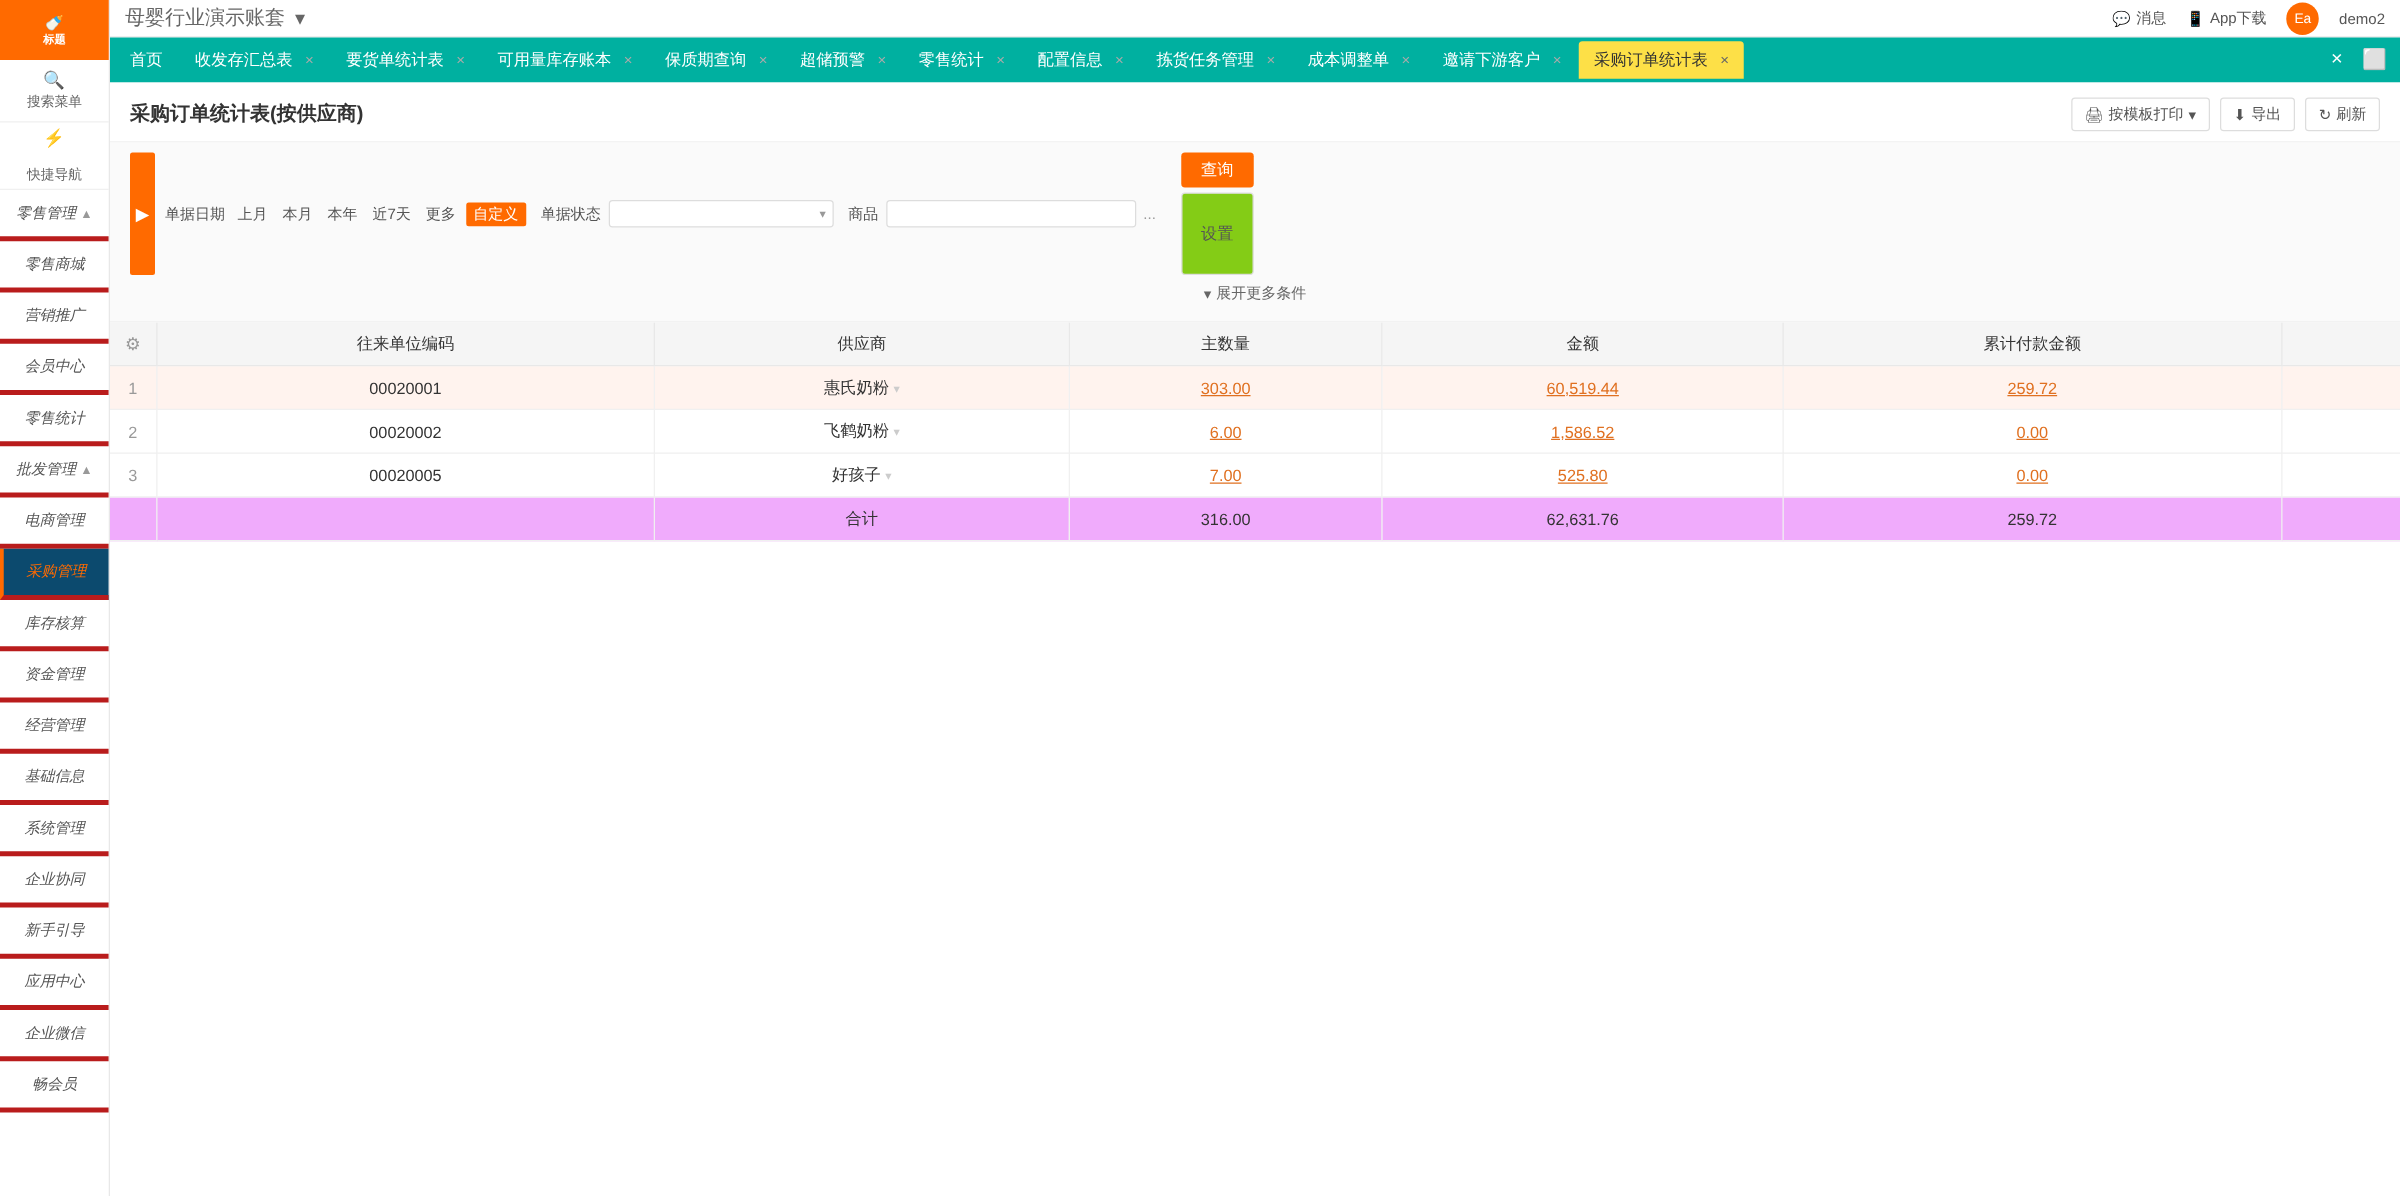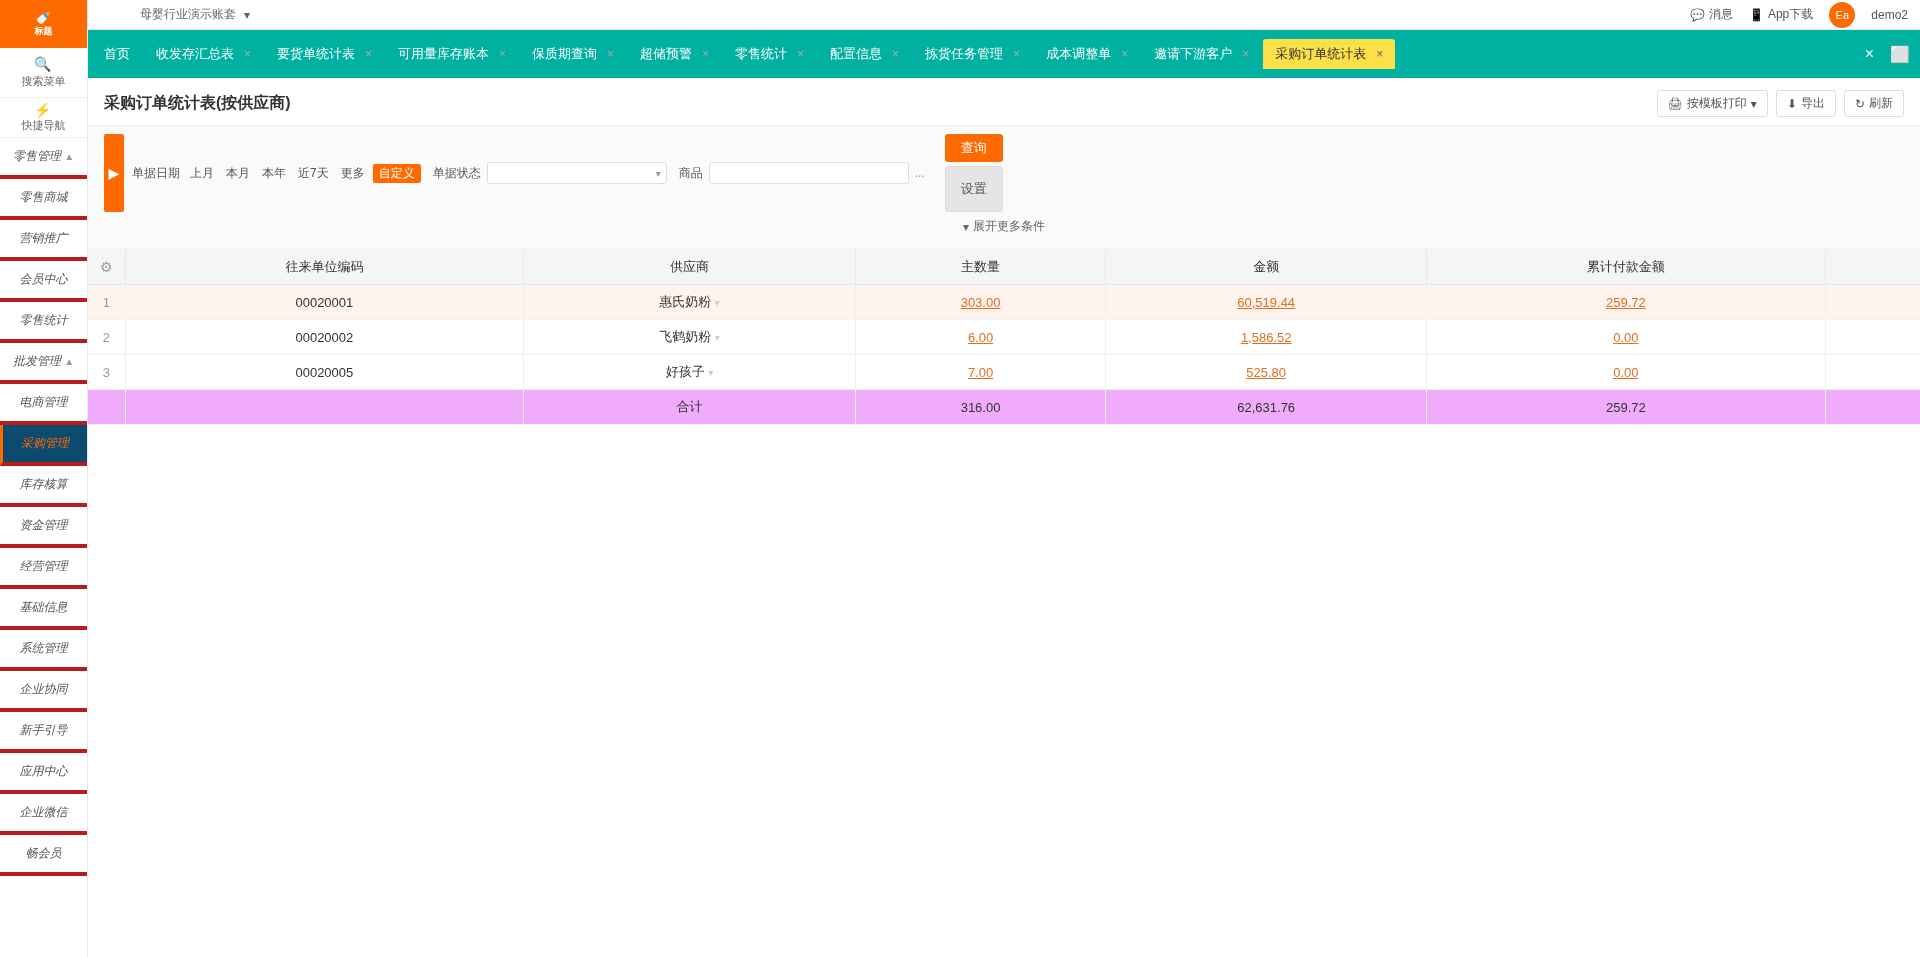--- a/index.html
+++ b/index.html
@@ -15,29 +15,29 @@
     .sidebar-menu { flex: 1; overflow-y: auto; }
     .sidebar-item { padding: 10px 4px; text-align: center; font-size: 12px; color: #555; cursor: pointer; border-bottom: 4px solid #b91c1c; font-style: italic; }
     .sidebar-item.active { color: #ff6a00; background: #0c4a6e; border-left: 3px solid #ff6a00; }
     .sidebar-item .menu-arrow { font-size: 10px; color: #999; }
 
     
     .main { flex: 1; display: flex; flex-direction: column; overflow: hidden; }
 
     
     .top-bar { height: 30px; background: #fff; border-bottom: 1px solid #e8e8e8; display: flex; align-items: center; justify-content: space-between; padding: 0 12px; flex-shrink: 0; }
-    .top-bar-left { display: flex; align-items: center; gap: 8px; color: #666; font-size: 12px; margin-left: 40px; }
+    .top-bar-left { display: flex; align-items: center; gap: 8px; color: #666; font-size: 16px; }
     .top-bar-right { display: flex; align-items: center; gap: 16px; }
     .top-bar-right .msg-btn { display: flex; align-items: center; gap: 4px; font-size: 12px; color: #555; cursor: pointer; }
     .top-bar-right .app-btn { display: flex; align-items: center; gap: 4px; font-size: 12px; color: #555; cursor: pointer; }
     .top-bar-right .user-avatar { width: 26px; height: 26px; border-radius: 50%; background: #ff6a00; display: flex; align-items: center; justify-content: center; color: #fff; font-size: 11px; }
     .top-bar-right .user-name { font-size: 12px; color: #555; }
 
     
-    .tab-bar { height: 48px; background: #00b0a0; display: flex; align-items: center; padding: 0 4px; flex-shrink: 0; overflow-x: auto; }
+    .tab-bar { height: 36px; background: #00b0a0; display: flex; align-items: center; padding: 0 4px; flex-shrink: 0; overflow-x: auto; }
     .tab-item { height: 30px; padding: 0 12px; display: flex; align-items: center; gap: 6px; font-size: 13px; color: #fff; cursor: pointer; white-space: nowrap; border-radius: 3px 3px 0 0; margin-right: 2px; }
     .tab-item.active { background: #fde047; color: #333; }
     .tab-item .tab-close { font-size: 12px; color: #aaa; cursor: pointer; margin-left: 4px; }
     .tab-item.active .tab-close { color: #666; }
 
     .tab-bar-actions { margin-left: auto; display: flex; align-items: center; gap: 4px; }
     .tab-bar-btn { color: #fff; background: none; border: none; cursor: pointer; font-size: 16px; padding: 0 6px; }
 
     
     .content { flex: 1; overflow: hidden; display: flex; flex-direction: column; background: #fff; }
@@ -60,21 +60,21 @@
     .date-custom-btn { font-size: 12px; color: #fff; background: #ff6a00; padding: 1px 6px; border-radius: 2px; cursor: pointer; }
     .date-range { font-size: 12px; color: #555; }
 
     .filter-select { border: 1px solid #ddd; border-radius: 3px; padding: 3px 24px 3px 8px; font-size: 12px; color: #555; background: #fff; min-width: 180px; cursor: pointer; position: relative; appearance: none; }
     .select-wrapper { position: relative; display: inline-block; }
     .select-wrapper::after { content: "▾"; position: absolute; right: 6px; top: 50%; transform: translateY(-50%); font-size: 10px; color: #999; pointer-events: none; }
 
     .filter-input { border: 1px solid #ddd; border-radius: 3px; padding: 3px 8px; font-size: 12px; color: #555; background: #fff; min-width: 200px; }
 
     .btn-query { background: #ff6a00; color: #fff; border: none; padding: 5px 16px; border-radius: 3px; font-size: 13px; cursor: pointer; }
-    .btn-setting { background: #e5e5e5; color: #555; border: 1px solid #ddd; padding: 13px 12px; border-radius: 3px; font-size: 13px; cursor: pointer; }
+    .btn-setting { background: #84cc16; color: #555; border: 1px solid #ddd; padding: 23px 12px; border-radius: 3px; font-size: 13px; cursor: pointer; }
 
     .filter-actions { margin-left: 8px; display: flex; flex-direction: column; gap: 4px; }
 
     .expand-row { display: flex; justify-content: center; padding: 6px; }
     .expand-btn { font-size: 12px; color: #666; cursor: pointer; display: flex; align-items: center; gap: 4px; background: none; border: none; }
 
     
     .toggle-btn { width: 20px; background: #ff6a00; color: #fff; border: none; cursor: pointer; display: flex; align-items: center; justify-content: center; border-radius: 2px; font-size: 14px; align-self: stretch; }
 
     
@@ -106,21 +106,21 @@
     <span style="font-size:9px;">标题</span>
   </div>
 
   <div class="sidebar-search">
     <div style="font-size:14px;">🔍</div>
     <div style="font-size:11px;margin-top:2px;">搜索菜单</div>
   </div>
 
   <div class="sidebar-nav">
     <div style="font-size:14px;">⚡</div>
-    <div style="font-size:11px;margin-top:0;">快捷导航</div>
+    <div style="font-size:11px;margin-top:14px;">快捷导航</div>
   </div>
 
   <div class="sidebar-menu">
     <div class="sidebar-item">
       <span>零售管理</span>
       <span class="menu-arrow"> ▲</span>
     </div>
     <div class="sidebar-item">
       <span>零售商城</span>
     </div>

